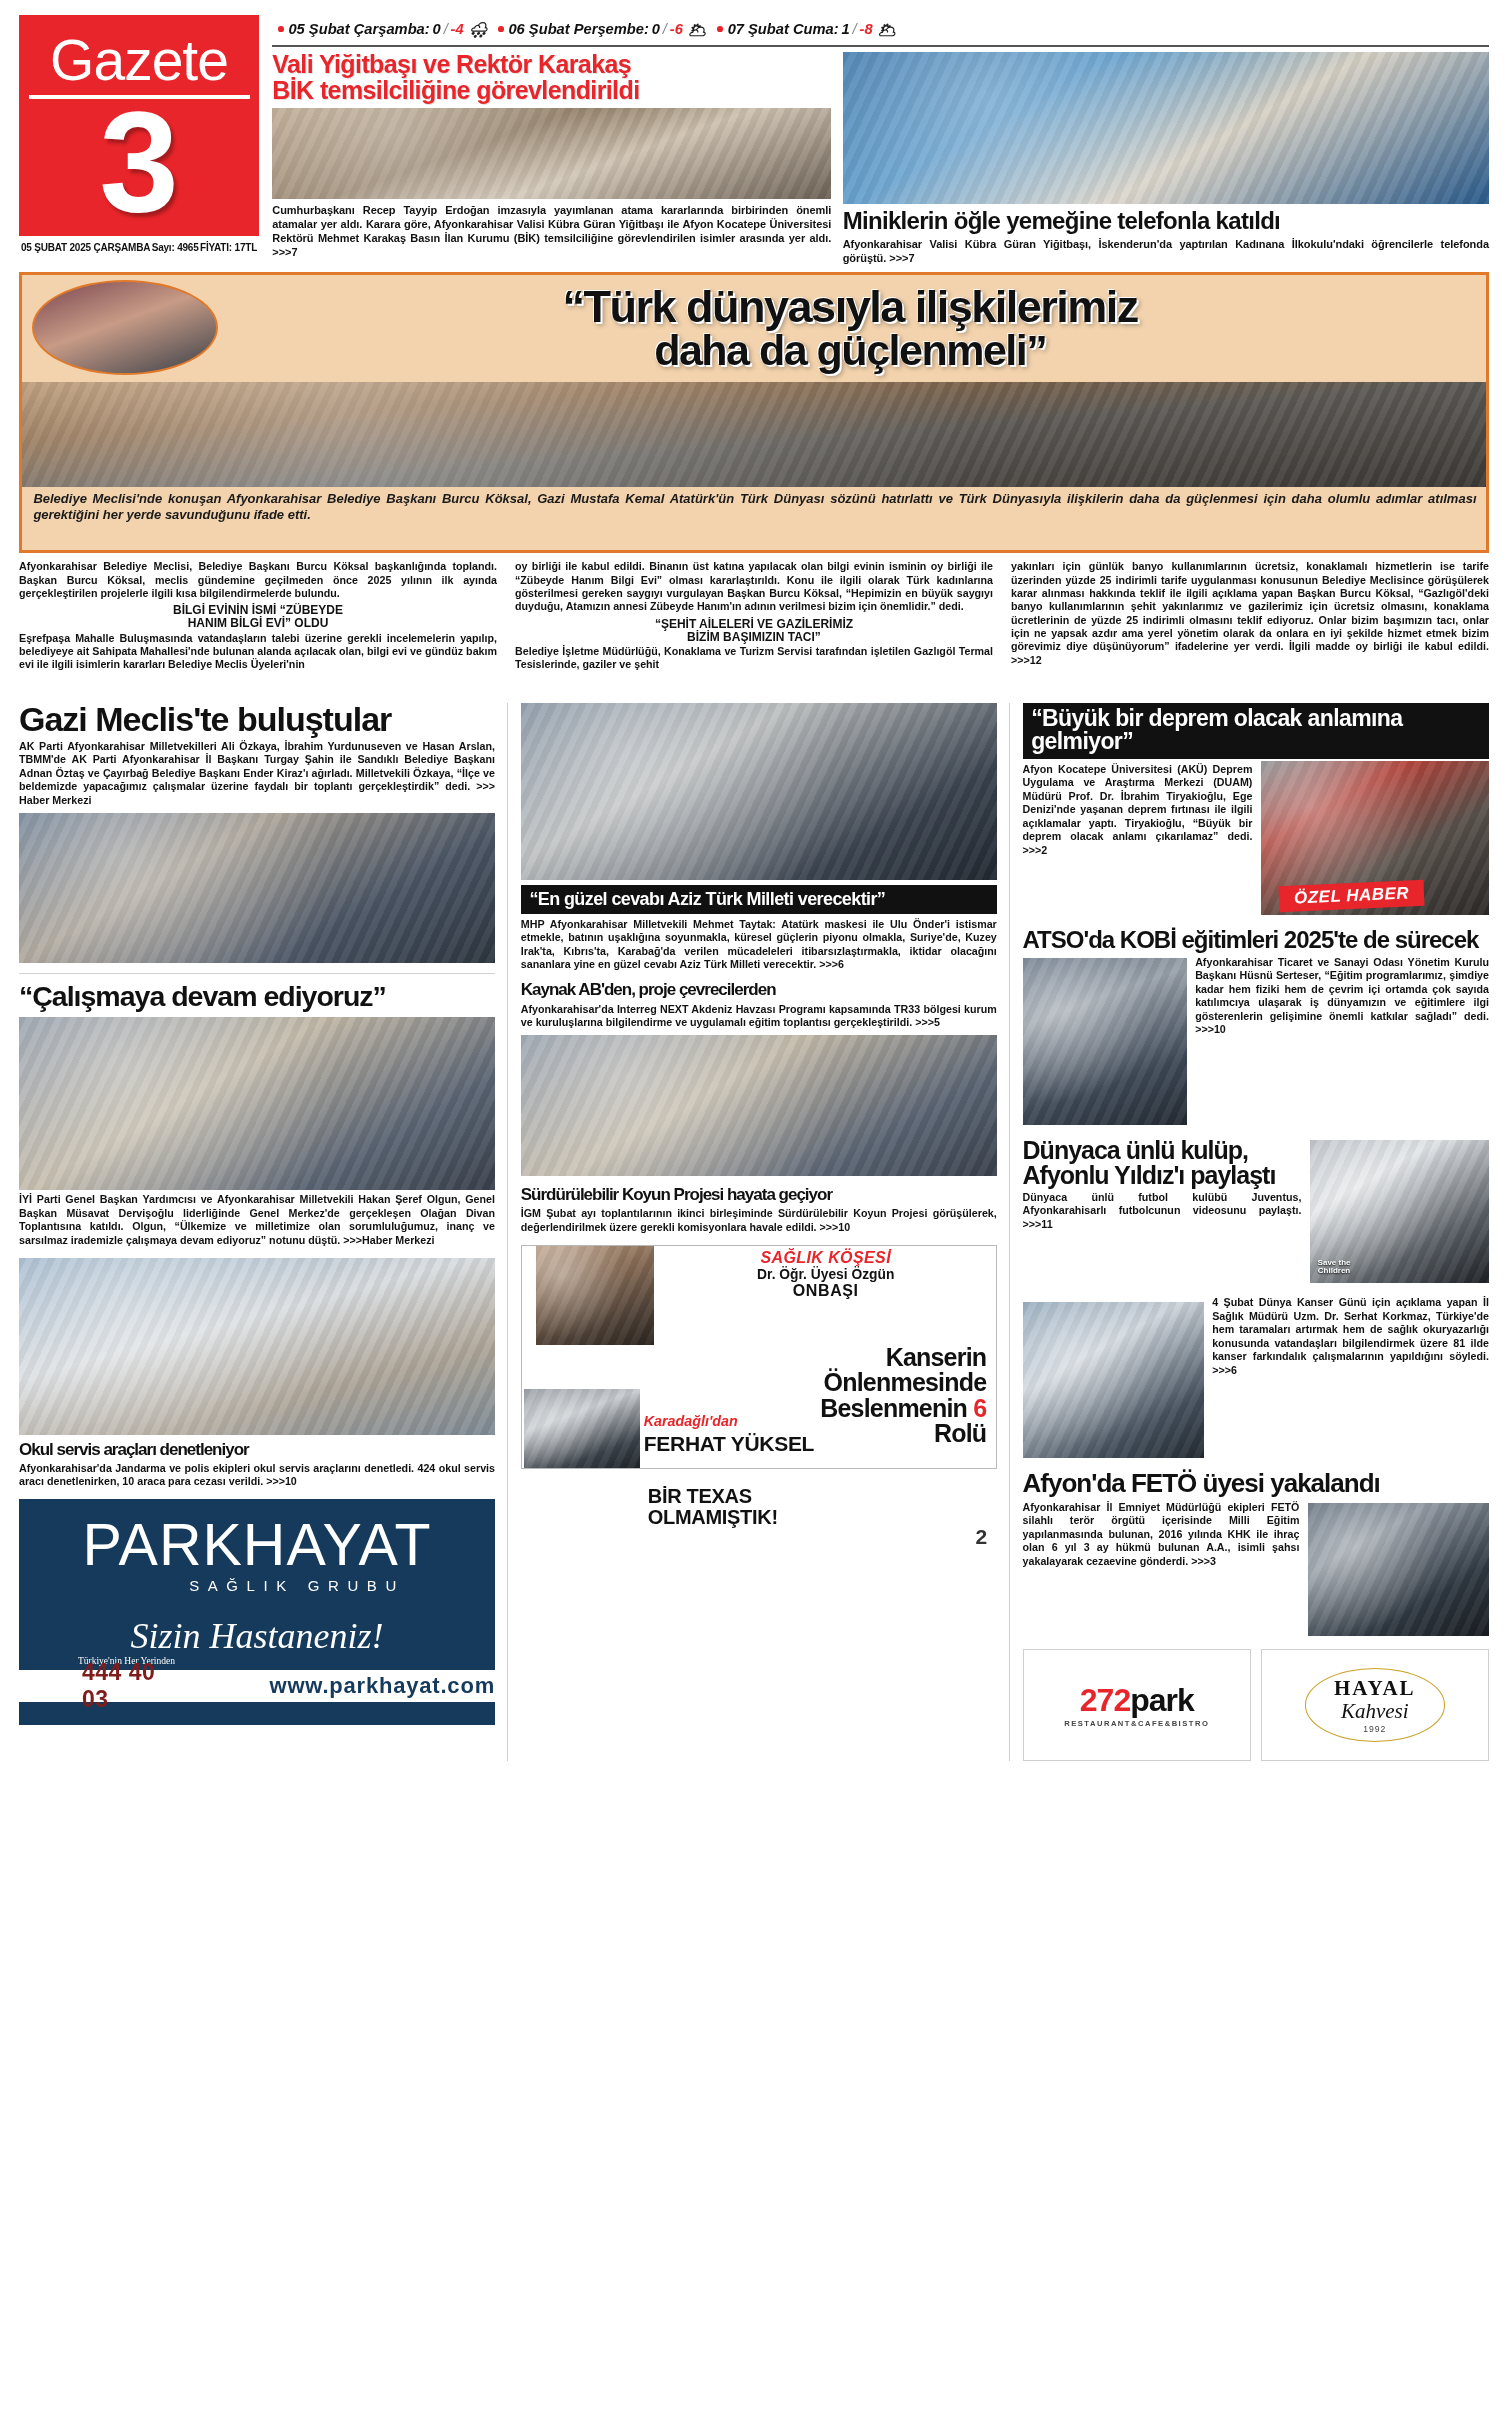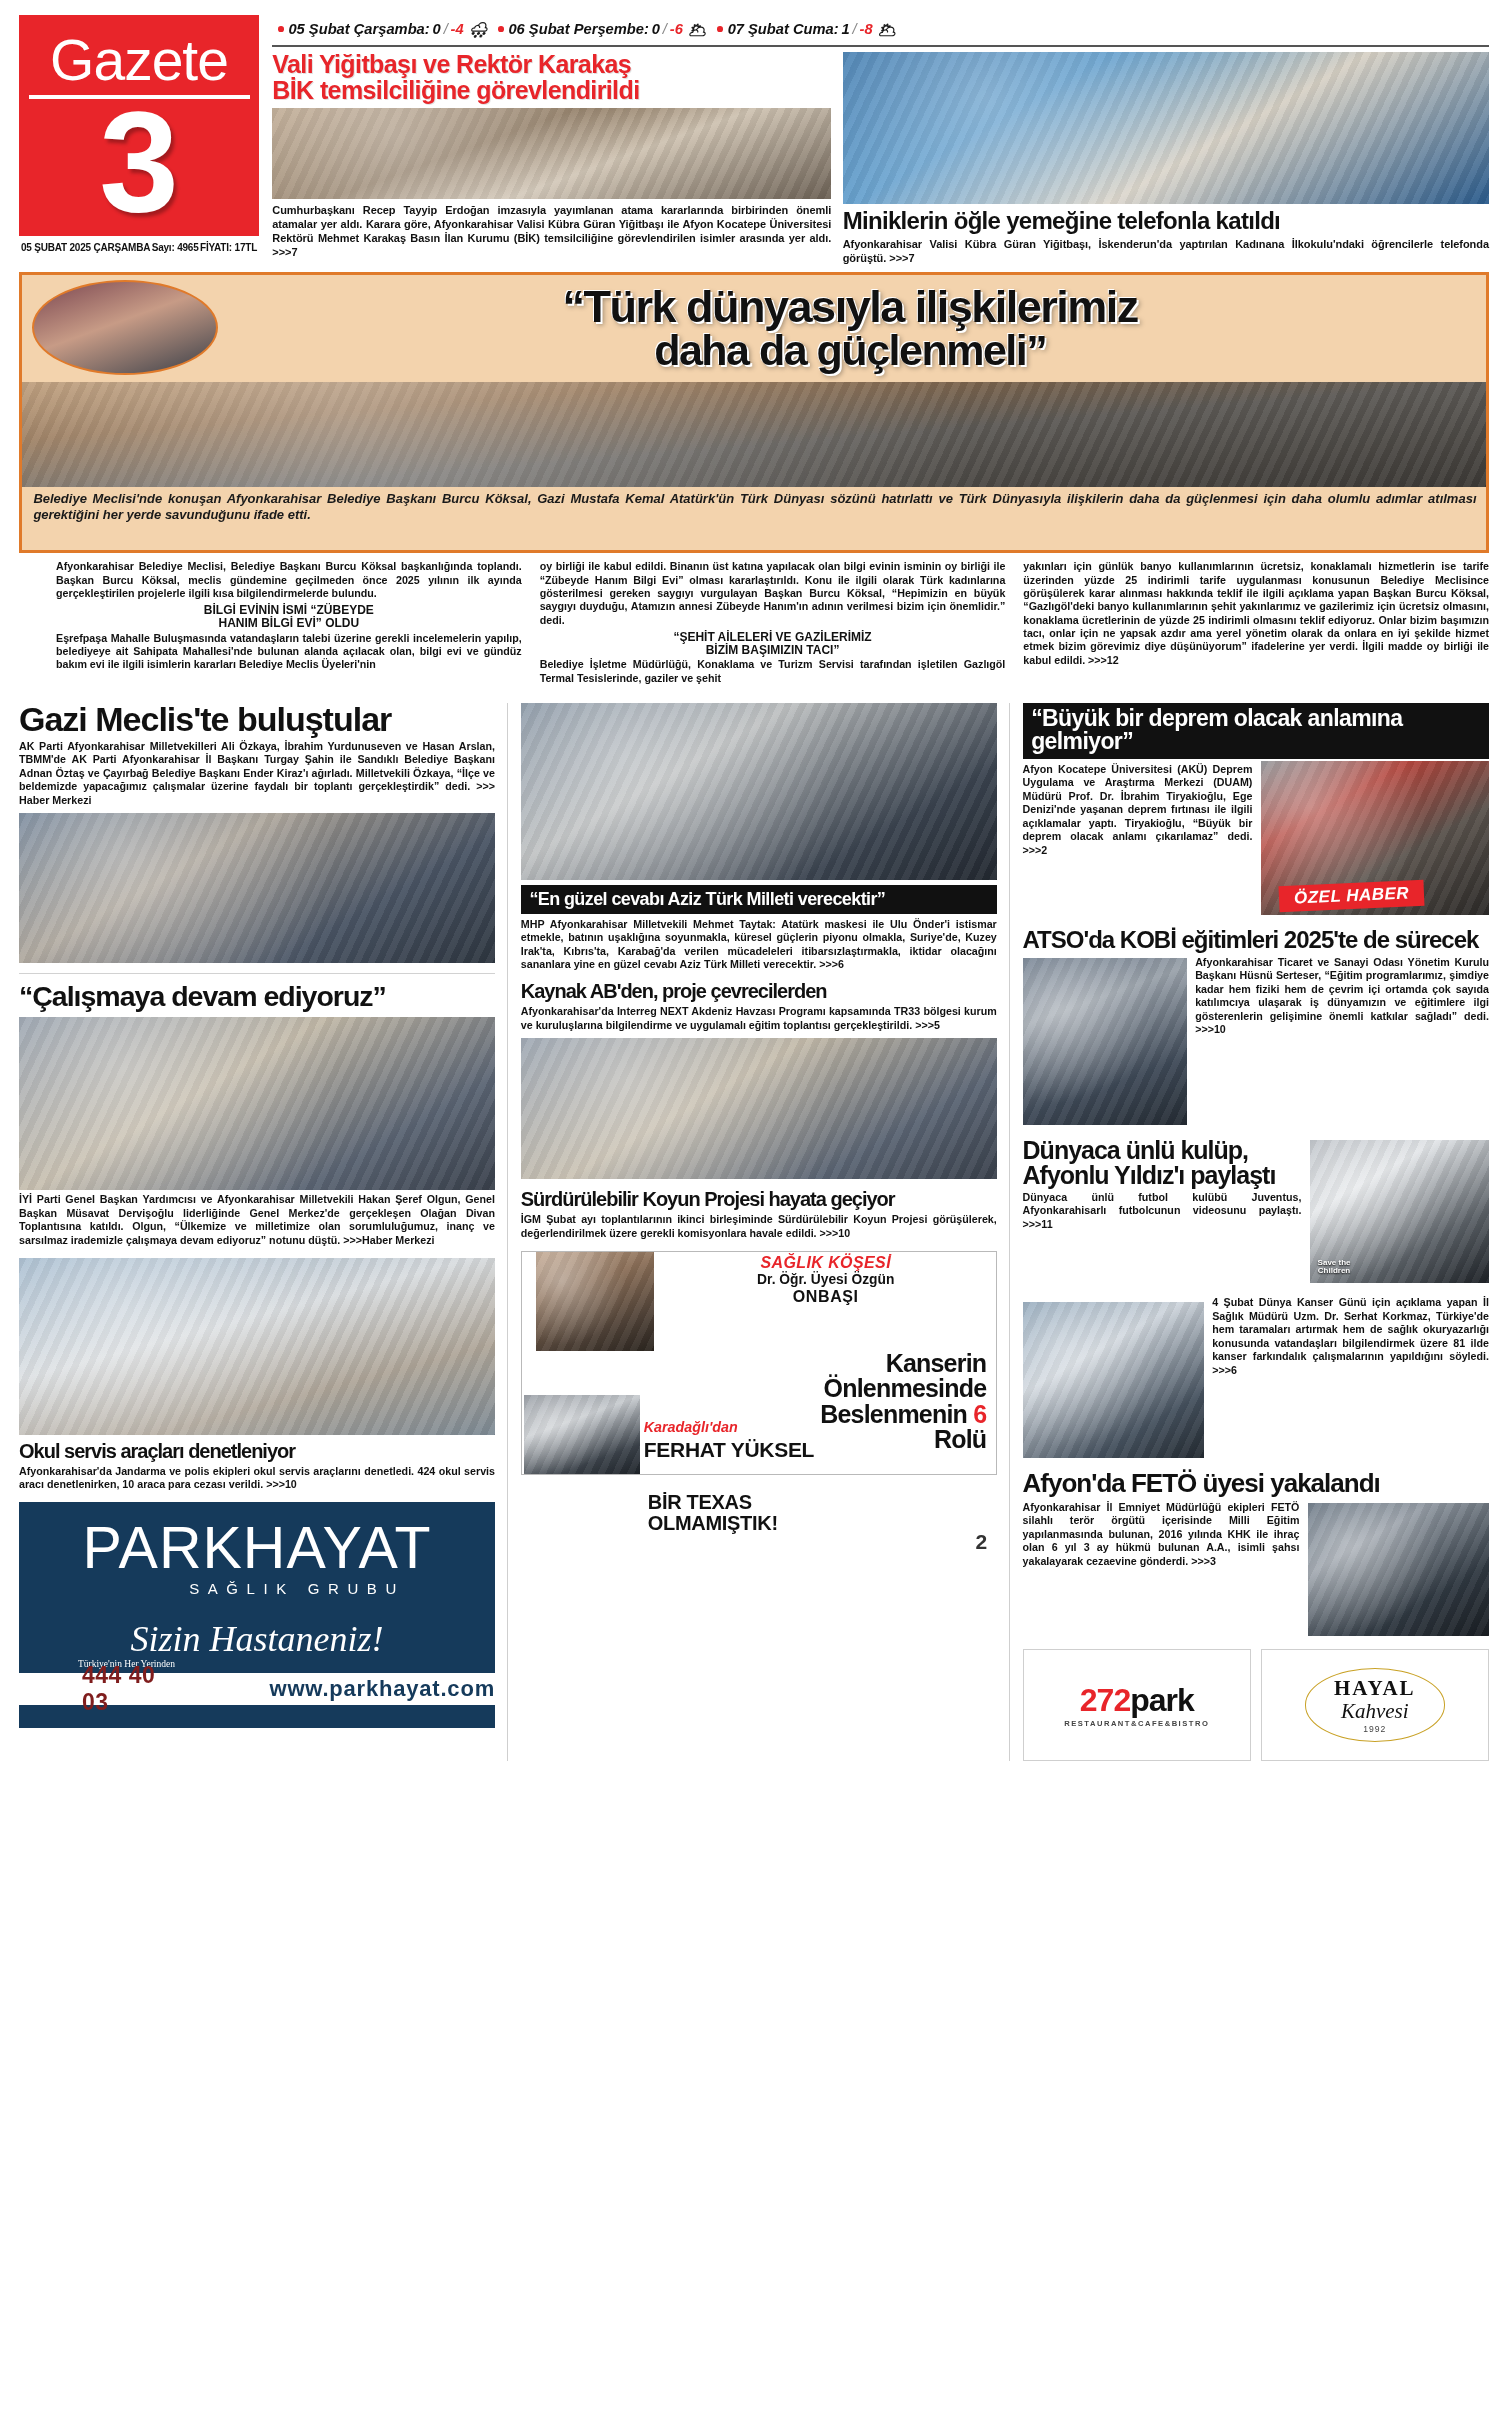--- a/index.html
+++ b/index.html
@@ -115,21 +115,21 @@
   }
   .bt-line.l2 { font-size:43px; }
   .banner-photo { height:105px; margin:0; }
   .banner-cap {
     height:66px; padding:4.8px 9.5px 0 11.4px;
     font-size:13px; font-style:italic; font-weight:700; color:#1a1a1a;
     line-height:1.19; text-align:justify;
   }
 
   
-  .lead3 { display:flex; gap:18px; margin-top:7.6px; height:133px;margin-left:37px; }
+  .lead3 { display:flex; gap:18px; margin-top:7.6px; height:133px; }
   .lead3 > div { flex:1; }
   .lead-txt {
     font-size:10.7px; line-height:1.25; text-align:justify; color:#111;
     font-weight:600;
   }
   .sub-center {
     text-align:center; font-weight:800; font-size:12px; line-height:1.18;
     margin:2.9px 0 1px 0; color:#111;
   }
 
@@ -138,21 +138,21 @@
   .col-l { width:476px; flex:0 0 476px; }
   .col-m { width:476px; flex:0 0 476px; }
   .col-r { flex:1; }
   .vrule { width:1px; background:#cfcfcf; flex:0 0 1px; }
 
   .h-blk {
     color:#111; font-weight:800; letter-spacing:-1px; line-height:0.98;
   }
   .h-xl { font-size:34px; }
   .h-lg { font-size:28.5px; }
-  .h-md { font-size:20px; }
+  .h-md { font-size:17px; }
 
   .hbar {
     background:#111; color:#fff; font-weight:800; letter-spacing:-0.6px;
     padding:4.8px 8.6px 5.7px 8.6px; line-height:1.0;
   }
   .hbar.q { font-size:18px; }
   .hbar.q2 { font-size:23px; }
 
   .story { margin-bottom:10.5px; }
   .story-txt {

